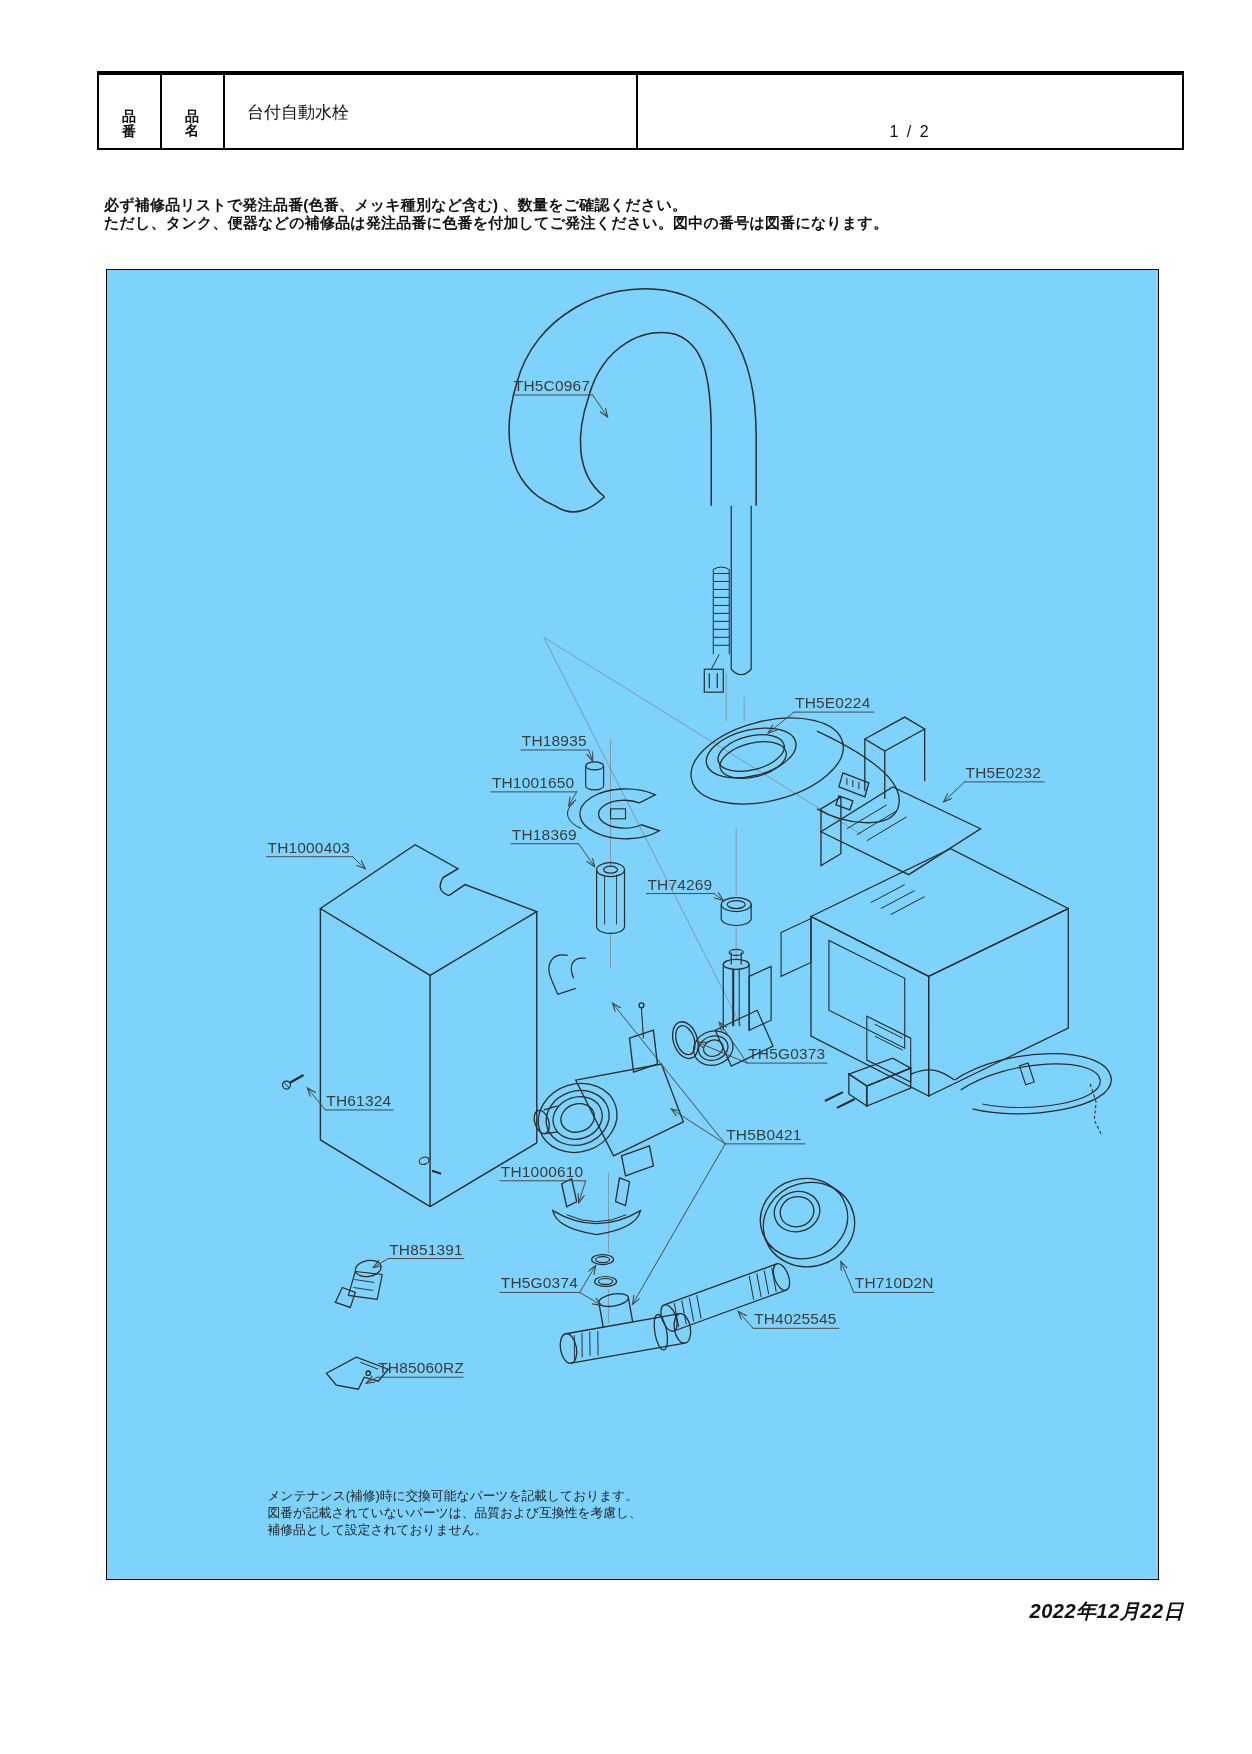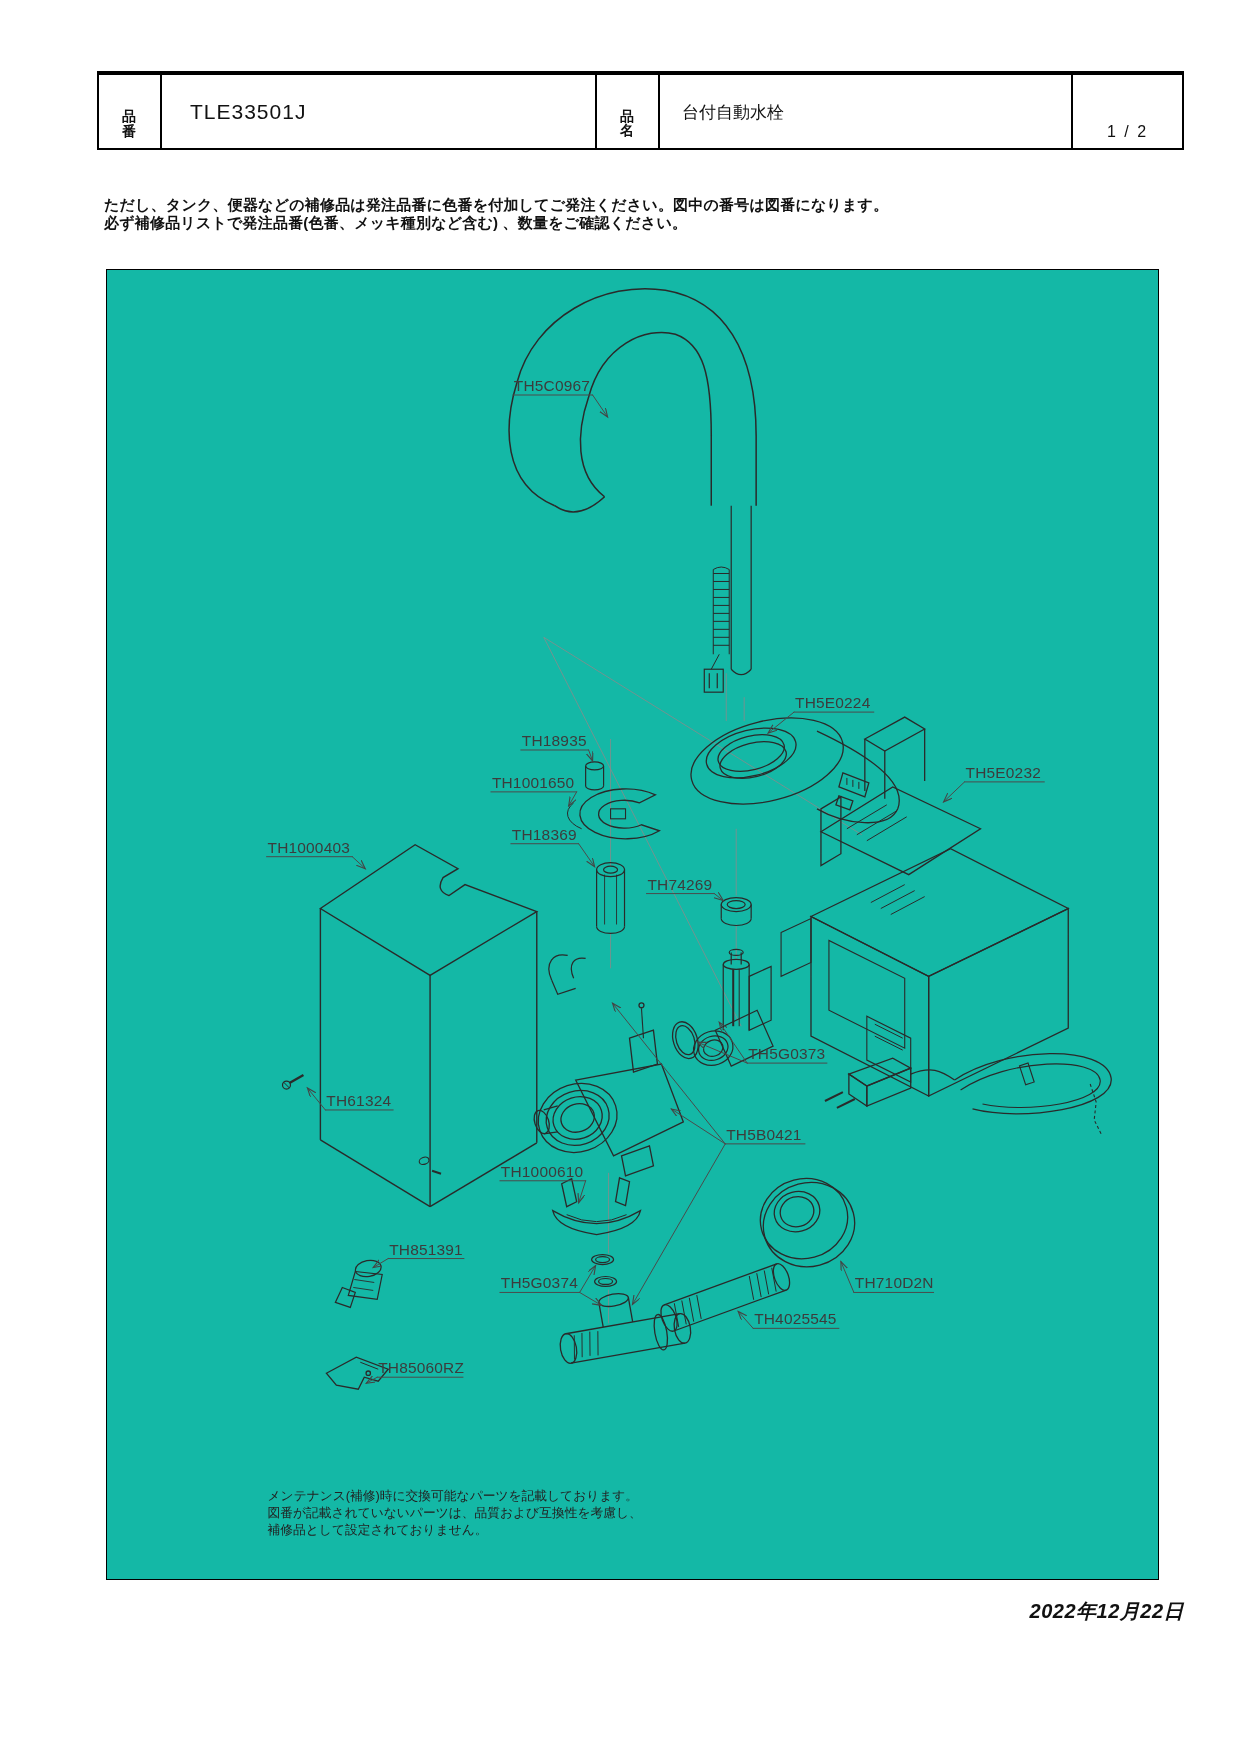--- a/index.html
+++ b/index.html
@@ -15,52 +15,49 @@
   #hdr-partno{width:435px;border-right:2px solid #000;display:flex;align-items:center;
         font-size:21px;letter-spacing:1px;padding-left:28px;}
   #hdr-name-cell{width:413px;border-right:2px solid #000;font-size:17px;padding:26px 0 0 22px;}
   #hdr-page{flex:1;display:flex;align-items:center;justify-content:center;font-size:16px;letter-spacing:2px;margin-top:20px;}
   .vlab2{border-right:2px solid #000;}
   
   #notice{position:absolute;left:104px;top:196px;font-size:15px;font-weight:600;line-height:17.5px;
           letter-spacing:0.2px;white-space:nowrap;}
   
   #diag{position:absolute;left:106px;top:269px;width:1053px;height:1311px;
-        border:1.5px solid #000;box-sizing:border-box;background:#14b8a6;}
+        border:1.5px solid #000;box-sizing:border-box;background:#7dd3fc;}
   #diag svg{display:block;}
   
   text.plabel{font-family:"Liberation Sans",sans-serif;font-size:15.5px;fill:#3c3c3c;letter-spacing:0.2px;}
   text.note{font-family:"Liberation Sans",sans-serif;font-size:12.8px;fill:#222;font-weight:500;}
   
   #date{position:absolute;top:1598px;right:68px;font-size:20px;font-weight:600;letter-spacing:0.5px;font-style:italic;}
 </style>
 </head>
 <body>
 
 <div id="page">
 
   <div id="hdr">
     <div class="hcell vlab">
       <span>品番</span>
     </div>
-    <div class="hcell" id="hdr-partno">
-      <span>TLE33501J</span>
-    </div>
     <div class="hcell vlab vlab2">
       <span>品名</span>
     </div>
     <div class="hcell" id="hdr-name-cell">
       <span>台付自動水栓</span>
     </div>
     <div class="hcell" id="hdr-page">1 / 2</div>
   </div>
 
   <div id="notice">
+    <div>必ず補修品リストで発注品番(色番、メッキ種別など含む) 、数量をご確認ください。</div>
     <div>ただし、タンク、便器などの補修品は発注品番に色番を付加してご発注ください。図中の番号は図番になります。</div>
-    <div>必ず補修品リストで発注品番(色番、メッキ種別など含む) 、数量をご確認ください。</div>
   </div>
 
   <div id="diag">
     <svg width="1050" height="1308" viewBox="0 0 1053 1311">
       <defs>
         <marker id="arw" markerWidth="11" markerHeight="9" refX="9" refY="3.5" orient="auto">
           <path d="M0,0 L9,3.5 L0,7" fill="none" stroke="#444" stroke-width="1.1"></path>
         </marker>
       </defs>
 

